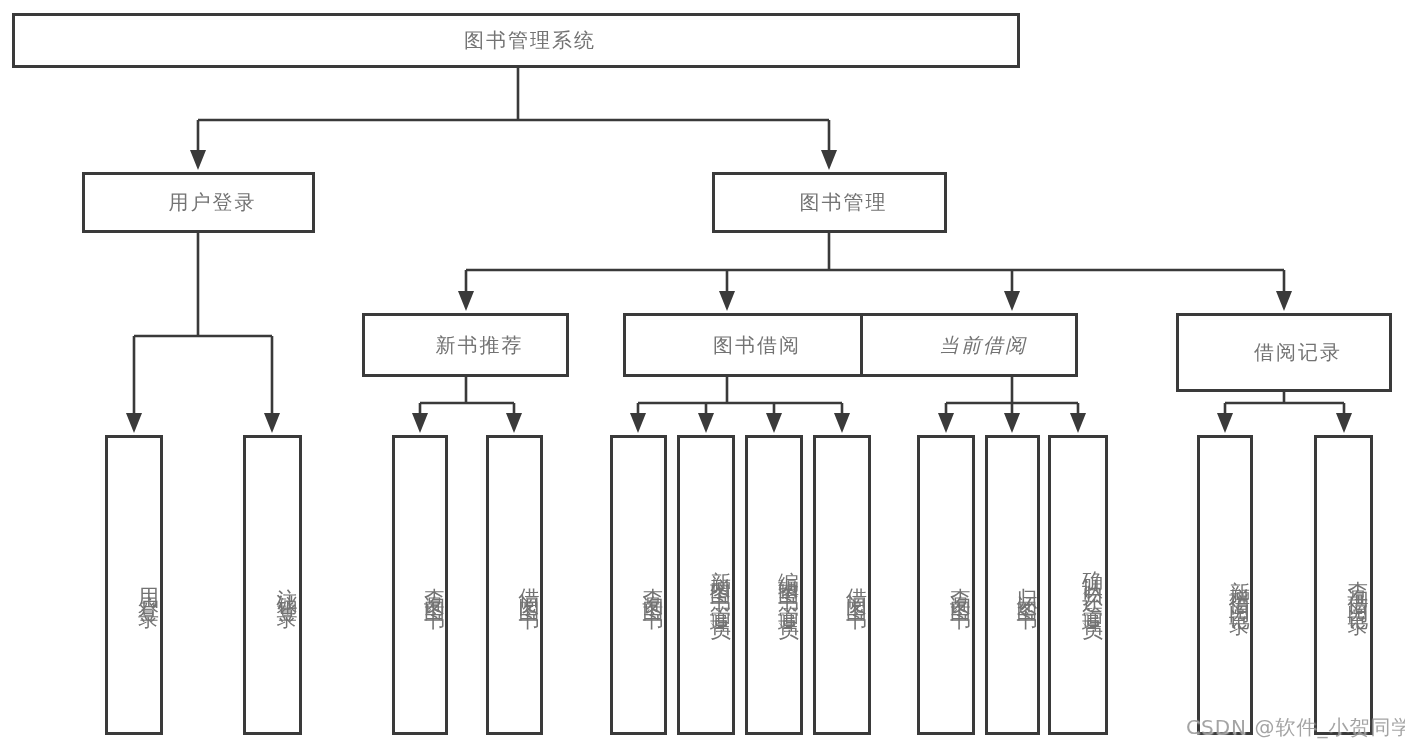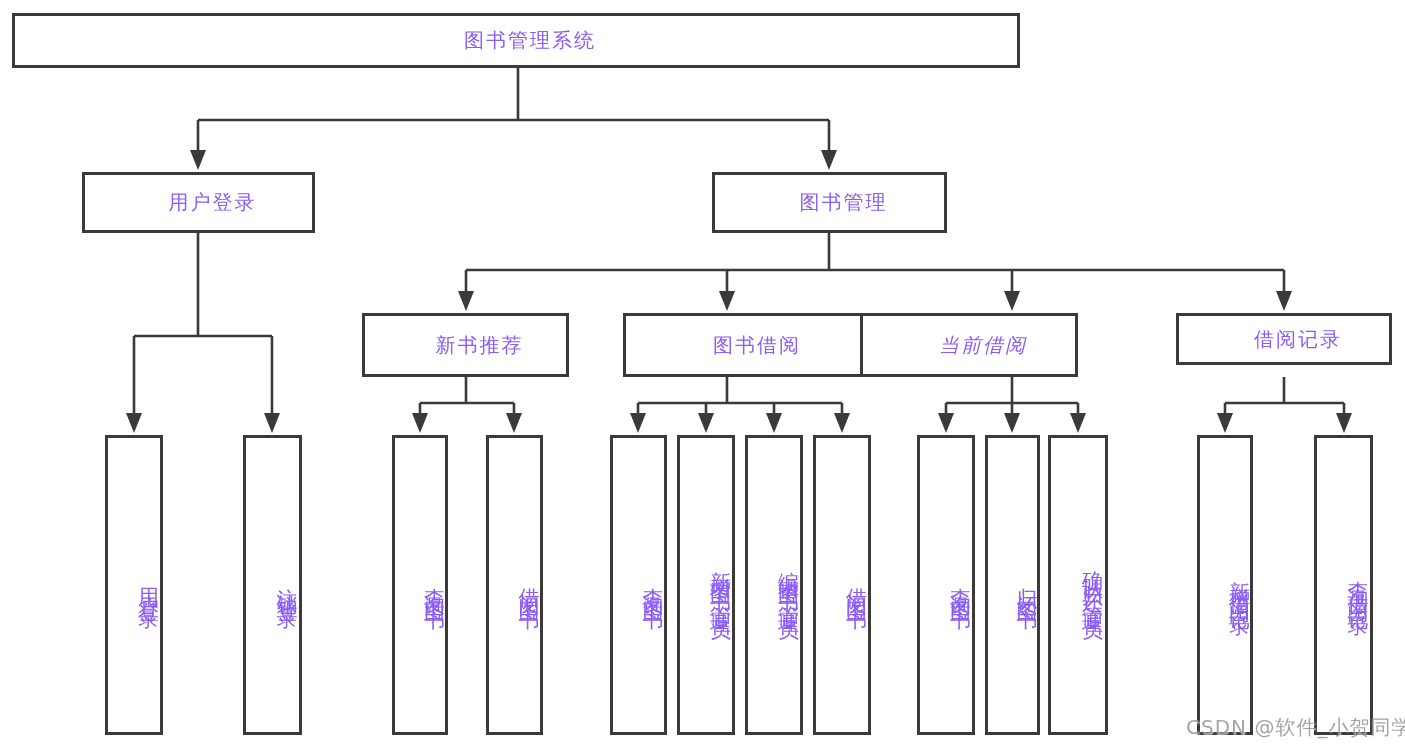--- a/index.html
+++ b/index.html
@@ -10,21 +10,21 @@
     font-family:"DejaVu Sans","Liberation Sans",sans-serif;
     overflow:hidden;
   }
   #connectors{position:absolute;left:0;top:0;width:1405px;height:747px;z-index:1;}
   .node{
     position:absolute;
     box-sizing:border-box;
     border:3px solid #3a3a3a;
     background:#ffffff;
     display:flex;align-items:center;justify-content:center;
-    color:#8b5cf6;
+    color:#737373;
     z-index:2;
     padding-left:28px;
   }
   .h-node{font-size:20px;letter-spacing:2px;white-space:nowrap;}
   .v-node .vtext{
     writing-mode:vertical-rl;
     text-orientation:mixed;
     font-size:21px;
     letter-spacing:7px;
     line-height:1.1;
@@ -94,21 +94,21 @@
   </svg>
 
   <div class="node h-node" style="left:12px;top:13px;width:1008px;height:55px;">图书管理系统</div>
 
   <div class="node h-node" style="left:82px;top:172px;width:233px;height:61px;">用户登录</div>
   <div class="node h-node" style="left:712px;top:172px;width:235px;height:61px;">图书管理</div>
 
   <div class="node h-node" style="left:362px;top:313px;width:207px;height:64px;">新书推荐</div>
   <div class="node h-node" style="left:623px;top:313px;width:240px;height:64px;">图书借阅</div>
   <div class="node h-node" style="left:860px;top:313px;width:218px;height:64px;font-style:italic;">当前借阅</div>
-  <div class="node h-node" style="left:1176px;top:313px;width:216px;height:52px;">借阅记录</div>
+  <div class="node h-node" style="left:1176px;top:313px;width:216px;height:79px;">借阅记录</div>
 
   <div class="node v-node" style="left:105px;top:435px;width:58px;height:300px;">
     <span class="vtext">用户登录</span>
   </div>
   <div class="node v-node" style="left:243px;top:435px;width:59px;height:300px;">
     <span class="vtext">注销登录</span>
   </div>
 
   <div class="node v-node" style="left:392px;top:435px;width:56px;height:300px;">
     <span class="vtext">查询图书</span>

